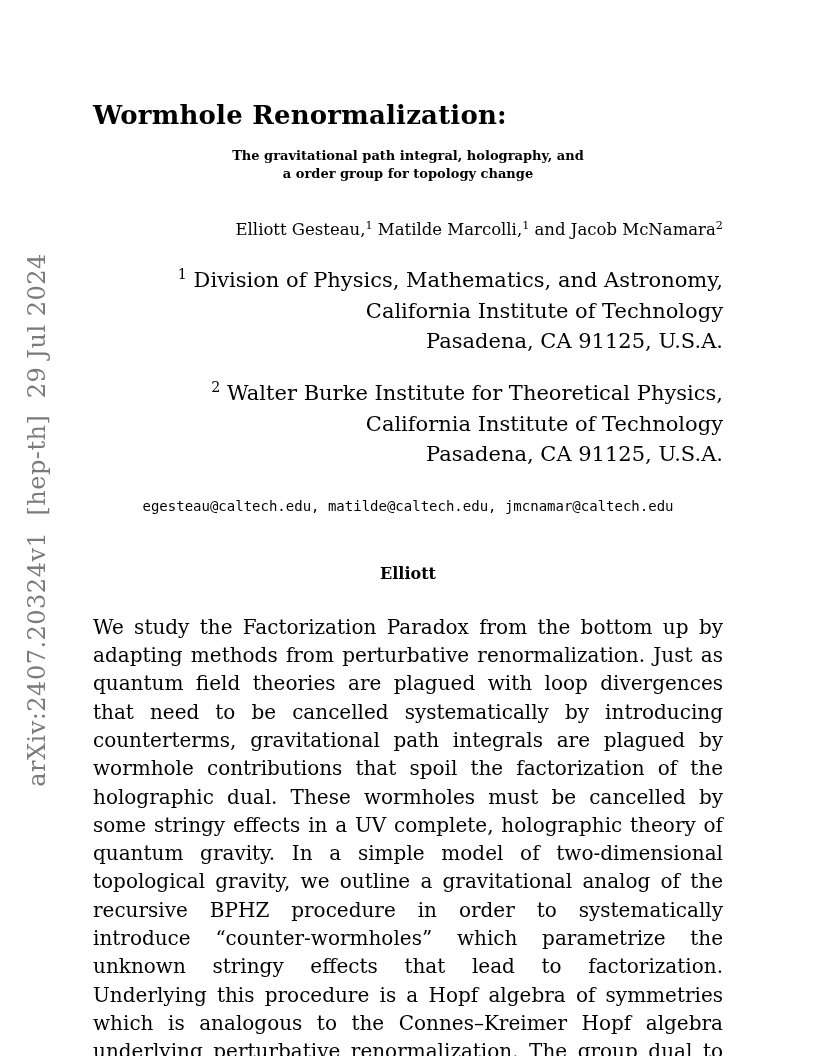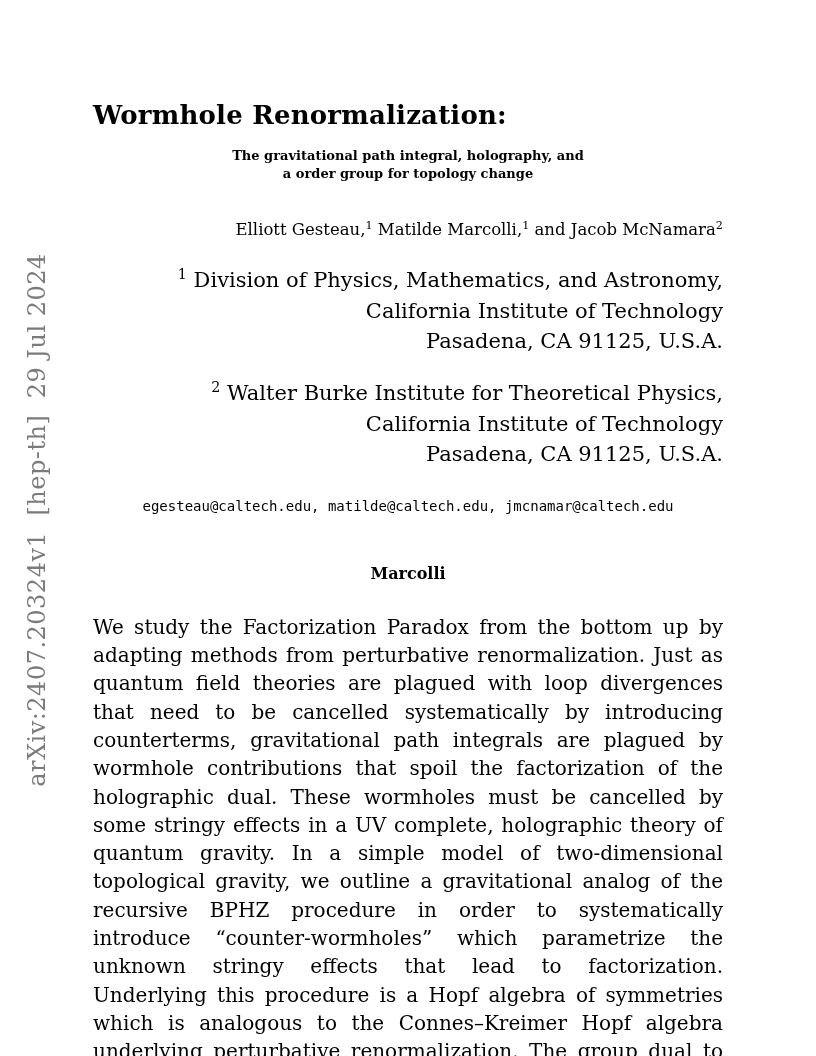--- a/index.html
+++ b/index.html
@@ -111,18 +111,18 @@
       <span>Pasadena, CA 91125, U.S.A.</span>
     </div>
 
     <div class="affiliation">
       <sup>2</sup><span> Walter Burke Institute for Theoretical Physics, California Institute of Technology</span><br>
       <span>Pasadena, CA 91125, U.S.A.</span>
     </div>
 
     <div class="emails">egesteau@caltech.edu, matilde@caltech.edu, jmcnamar@caltech.edu</div>
 
-    <div class="abstract-heading">Marcolli</div>
+    <div class="abstract-heading">Elliott</div>
 
     <div class="abstract-text">We study the Factorization Paradox from the bottom up by adapting methods from perturbative renormalization. Just as quantum field theories are plagued with loop divergences that need to be cancelled systematically by introducing counterterms, gravitational path integrals are plagued by wormhole contributions that spoil the factorization of the holographic dual. These wormholes must be cancelled by some stringy effects in a UV complete, holographic theory of quantum gravity. In a simple model of two-dimensional topological gravity, we outline a gravitational analog of the recursive BPHZ procedure in order to systematically introduce “counter-wormholes” which parametrize the unknown stringy effects that lead to factorization. Underlying this procedure is a Hopf algebra of symmetries which is analogous to the Connes–Kreimer Hopf algebra underlying perturbative renormalization. The group dual to this Hopf algebra acts to reorganize contributions from spacetimes with distinct topology, and can be seen as a gauge group relating various equivalent ways of constructing a factorizing gravitational path integral.</div>
 
   </div>
 </div>
 
 </body></html>

